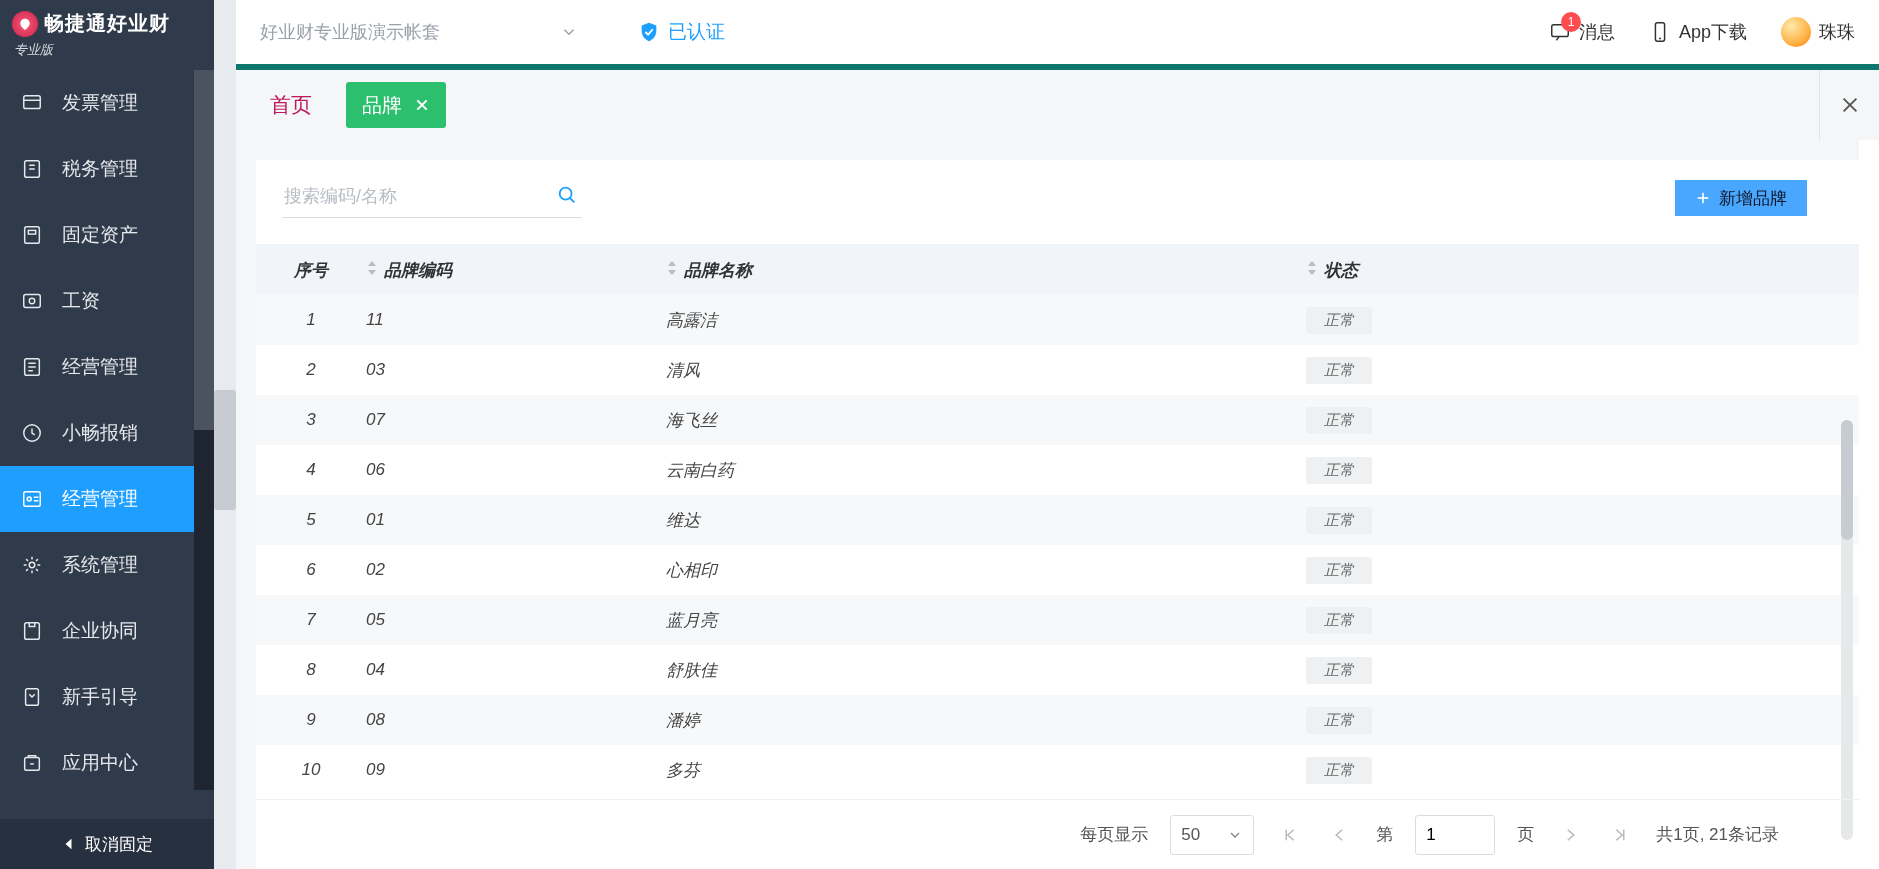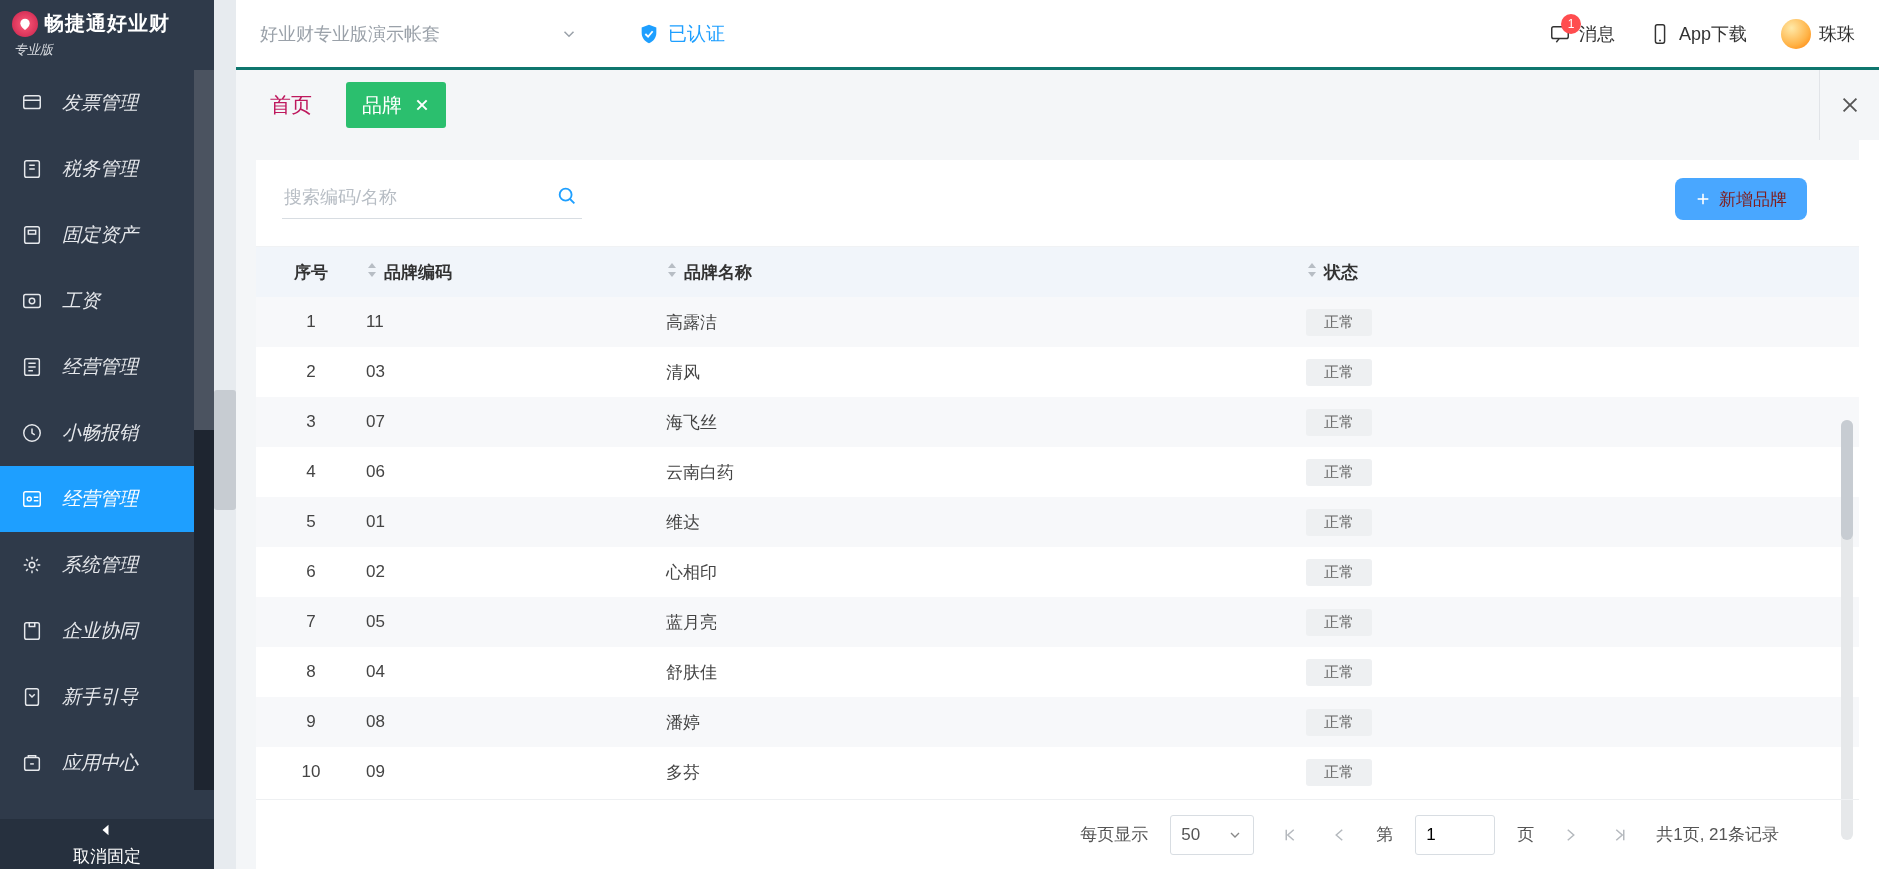--- a/index.html
+++ b/index.html
@@ -12,34 +12,34 @@
   .logo-row { display:flex; align-items:flex-end; gap:6px; }
   .logo-badge { width:26px; height:26px; border-radius:50%; background:radial-gradient(#ff5b7a,#c6204a); display:flex; align-items:center; justify-content:center; }
   .logo-badge svg{width:16px;height:16px;fill:#fff;}
   .logo-text { font-size:20px; font-weight:600; letter-spacing:1px; }
   .logo-sub  { font-size:13px; margin-top:4px; padding-left:2px; color:#d8dbe0;font-style:italic; }
 
   .scroll-gutter{position:absolute;top:70px;right:0;width:20px;height:720px;background:#1e2530;}
   .scroll-thumb{position:absolute;top:70px;right:0;width:20px;height:360px;background:#4b5360;}
 
   .menu { position:absolute; top:70px; left:0; right:20px; }
-  .menu-item { display:flex; align-items:center; gap:18px; height:66px; padding:0 20px; font-size:19px; color:#e6e8ec; cursor:pointer;font-style:italic; }
+  .menu-item { display:flex; align-items:center; gap:18px; height:66px; padding:0 20px; font-size:19px; color:#e6e8ec; cursor:pointer; }
   .menu-item.active { background:#1e9fff; color:#fff; }
   .menu-item .mi-icon { width:24px; height:24px; display:flex; align-items:center; justify-content:center; }
   .menu-item .mi-icon svg{width:22px;height:22px;fill:none;stroke:#e6e8ec;stroke-width:1.6;}
   .menu-item.active .mi-icon svg{stroke:#fff;}
 
-  .unpin { position:absolute; bottom:0; left:0; right:0; height:50px; display:flex; align-items:center; justify-content:center; gap:6px; background:#26303e; font-size:17px; cursor:pointer;flex-direction:column;}
+  .unpin { position:absolute; bottom:0; left:0; right:0; height:50px; display:flex; align-items:center; justify-content:center; gap:6px; background:#26303e; font-size:17px; cursor:pointer;}
   .unpin svg{width:18px;height:18px;fill:#fff;}
 
   .mid-gutter{position:absolute;left:214px;top:0;width:22px;height:100%;background:#e7ebef;}
   .mid-thumb{position:absolute;left:214px;top:390px;width:22px;height:120px;background:#c7ccd2;border-radius:3px;}
 
   
-  .topbar{position:absolute;left:236px;right:0;top:0;height:70px;display:flex;align-items:center;padding:0 24px;border-bottom:3px solid #0f766e;background:#fff;}
+  .topbar{position:absolute;left:236px;right:0;top:0;height:70px;display:flex;align-items:center;padding:0 24px;border-bottom:6px solid #0f766e;background:#fff;}
   .account-select{display:flex;align-items:center;gap:120px;color:#9aa1a9;font-size:18px;cursor:pointer;}
   .account-select svg{width:18px;height:18px;stroke:#9aa1a9;fill:none;stroke-width:2;}
   .verified{margin-left:60px;display:flex;align-items:center;gap:8px;color:#1e9fff;font-size:19px;font-weight:500;}
   .verified .shield{width:22px;height:22px;}
   .top-right{margin-left:auto;display:flex;align-items:center;gap:34px;}
   .tr-item{display:flex;align-items:center;gap:8px;font-size:18px;color:#333;cursor:pointer;position:relative;}
   .tr-item svg{width:22px;height:22px;stroke:#333;fill:none;stroke-width:1.6;}
   .badge{position:absolute;top:-8px;left:12px;width:20px;height:20px;border-radius:50%;background:#ff4d4f;color:#fff;font-size:12px;display:flex;align-items:center;justify-content:center;}
   .avatar{width:30px;height:30px;border-radius:50%;background:radial-gradient(circle at 35% 30%, #ffe9a8, #ffb347 60%, #ff7b00);}
 
@@ -53,25 +53,25 @@
 
   
   .content{position:absolute;left:236px;right:20px;top:140px;bottom:0;background:#f4f6f8;padding:20px 0 0 20px;}
   .panel{background:#fff;height:100%;position:relative;padding-top:0;}
   .toolbar{display:flex;align-items:center;padding:18px 26px 26px;gap:20px;}
   .search-wrap{position:relative;width:300px;border-bottom:1px solid #d8dde2;}
   .search-wrap input{border:none;outline:none;width:100%;font-size:18px;padding:8px 34px 10px 2px;color:#333;}
   .search-wrap input::placeholder{color:#b7bdc4;}
   .search-wrap .s-icon{position:absolute;right:4px;top:6px;}
   .search-wrap .s-icon svg{width:22px;height:22px;stroke:#1e9fff;fill:none;stroke-width:2;}
-  .add-btn{margin-left:auto;margin-right:26px;background:#49a7ff;color:#7f1d1d;border:none;border-radius:8px;height:42px;padding:0 20px;font-size:17px;display:flex;align-items:center;gap:8px;cursor:pointer;}
+  .add-btn{margin-left:auto;margin-right:26px;background:#49a7ff;color:#0f172a;border:none;border-radius:0;height:36px;padding:0 20px;font-size:17px;display:flex;align-items:center;gap:8px;cursor:pointer;}
   .add-btn svg{width:16px;height:16px;stroke:#fff;stroke-width:2.4;fill:none;}
 
   
-  .grid{border-top:1px solid #f0f2f4;}
+  .grid{border-top:1px solid #f0f2f4;font-style:italic;}
   .thead, .trow{display:grid;grid-template-columns:110px 300px 640px 510px 180px;align-items:center;}
   .thead{height:50px;background:#f1f5fa;font-size:17px;color:#333;}
   .thead .cell{display:flex;align-items:center;gap:6px;font-weight:600;}
   .thead .cell.idx{justify-content:center;}
   .sort-ico svg{width:12px;height:14px;fill:#b7bdc4;}
   .trow{height:50px;font-size:17px;color:#444;}
   .trow:nth-child(odd){background:#f7f8fa;}
   .trow:nth-child(even){background:#fff;}
   .trow .cell.idx{text-align:center;}
   .status-pill{display:inline-block;background:#eef0f2;color:#666;padding:4px 18px;border-radius:3px;font-size:15px;}

